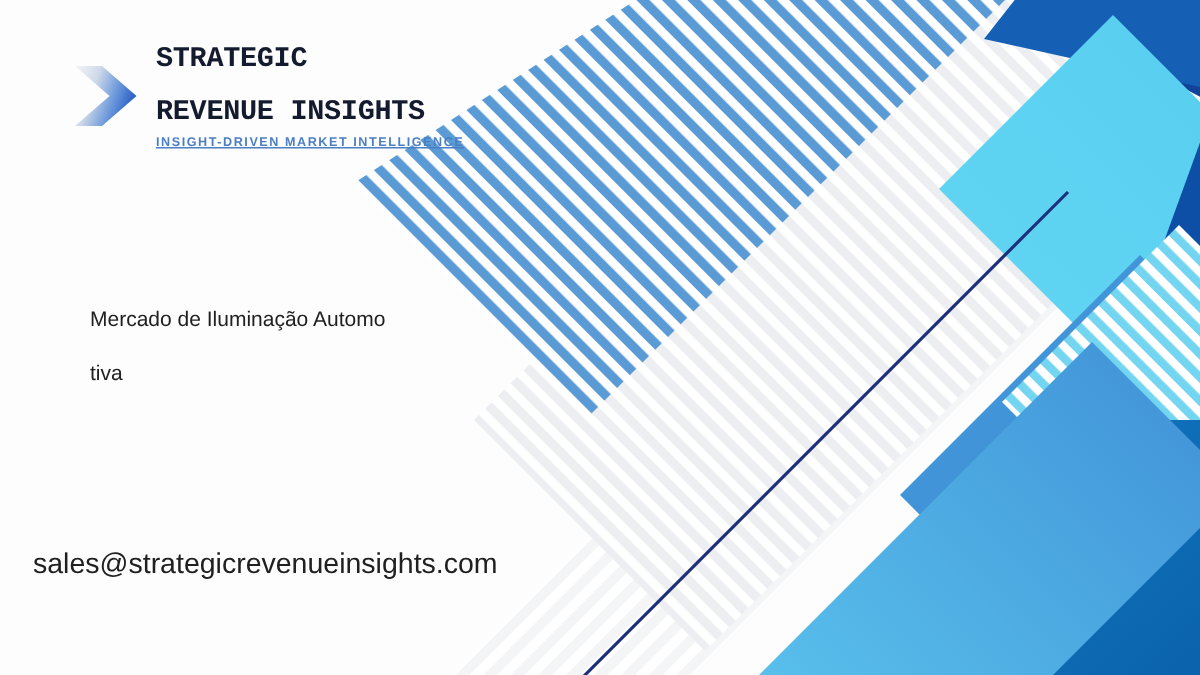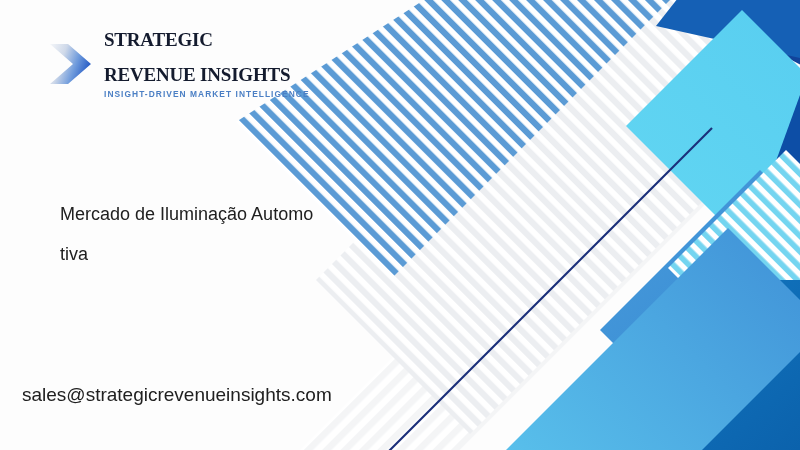--- a/index.html
+++ b/index.html
@@ -27,52 +27,53 @@
   #graphic svg{display:block;width:800px;height:450px;}
 
   
   #logo{
     position:absolute;left:48px;top:30px;
     display:flex;align-items:center;gap:10px;
   }
   #chevron{width:46px;height:48px;flex:0 0 auto;}
   #logo-text{display:flex;flex-direction:column;line-height:1;}
   .wordmark{
-    font-family:Liberation Serif, serif;
+    font-family:Liberation Mono, monospace;
     font-weight:bold;
     color:#141b2e;
     font-size:19px;
     letter-spacing:-0.2px;
   }
   .wordmark.line2{margin-top:16px;}
   .tagline{
     font-family:"Liberation Sans", sans-serif;
     color:#4b7fc4;
     font-size:8.4px;
     font-weight:bold;
     letter-spacing:1.05px;
     margin-top:6px;
+    text-decoration:underline;
   }
 
   
   #title-block{
     position:absolute;left:60px;top:205px;
     width:330px;
   }
   .title-line{
     font-family:"Liberation Sans", sans-serif;
-    font-size:18px;
+    font-size:14px;
     color:#202020;
     line-height:1;
   }
   .title-line.l2{margin-top:22px;}
 
   
   #email{
-    position:absolute;left:22px;top:385px;
+    position:absolute;left:22px;top:367px;
     font-family:"Liberation Sans", sans-serif;
     font-size:19px;
     color:#202020;
     line-height:1;
   }
 </style>
 </head>
 <body>
 
 <div id="slide">

